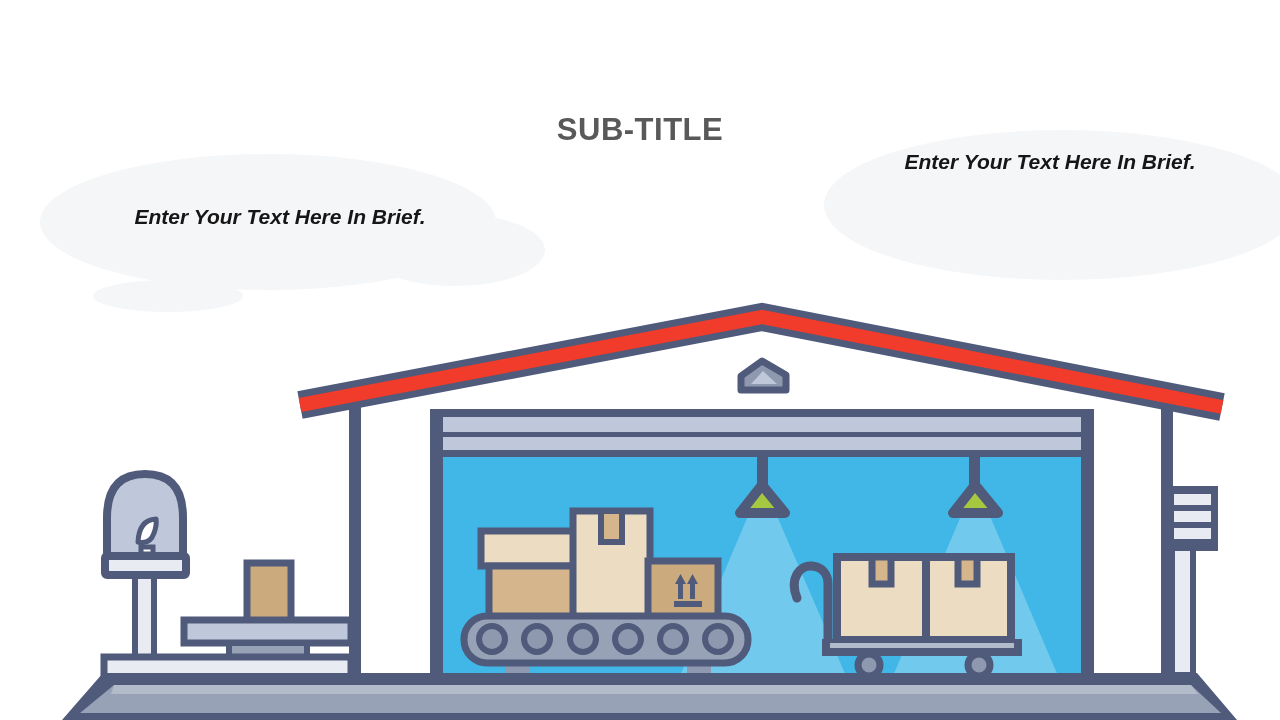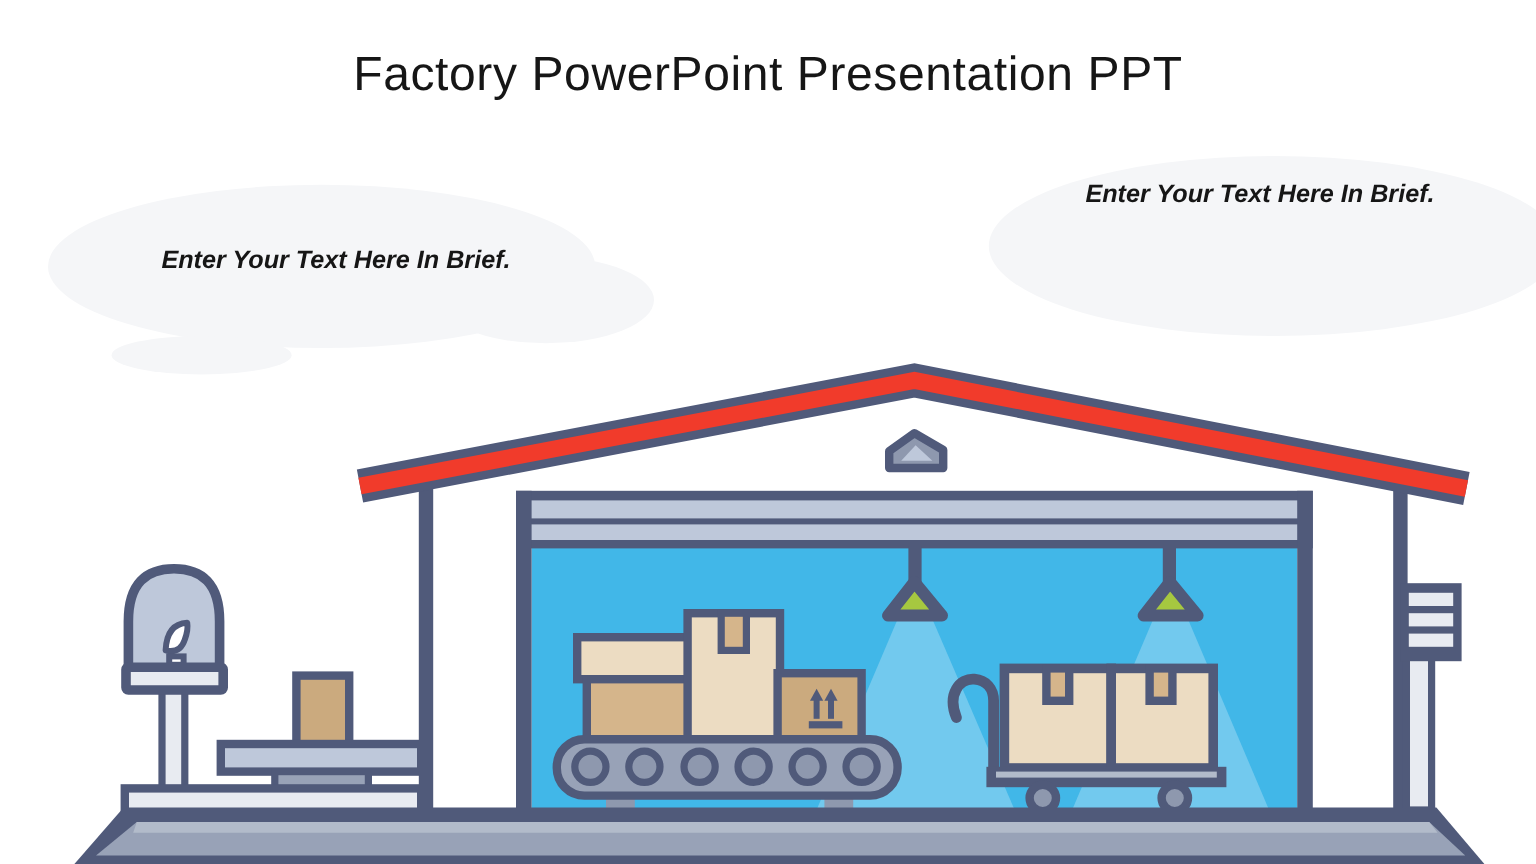--- a/index.html
+++ b/index.html
@@ -120,16 +120,16 @@
     </g>
 
     <g>
       <path class="no-f s-navy" stroke-width="28" d="M300,405 L762,317 L1222,407"></path>
       <path class="no-f s-red" stroke-width="14" d="M300,405 L762,317 L1222,407"></path>
       <path class="f-sd s-navy" stroke-width="7" stroke-linejoin="round" d="M741,390 L741,376 L762,361 L786,375 L786,390 Z"></path>
       <path class="f-sl" d="M751,384 L763,371 L777,384 Z"></path>
     </g>
   </svg>
 
-  <div class="txt title">Factory PowerPoint Presentation PPT</div>
+  <div class="txt subtitle">SUB-TITLE</div>
   <div class="txt note note-left">Enter Your Text Here In Brief.</div>
   <div class="txt note note-right">Enter Your Text Here In Brief.</div>
 </div>
 
 </body></html>

